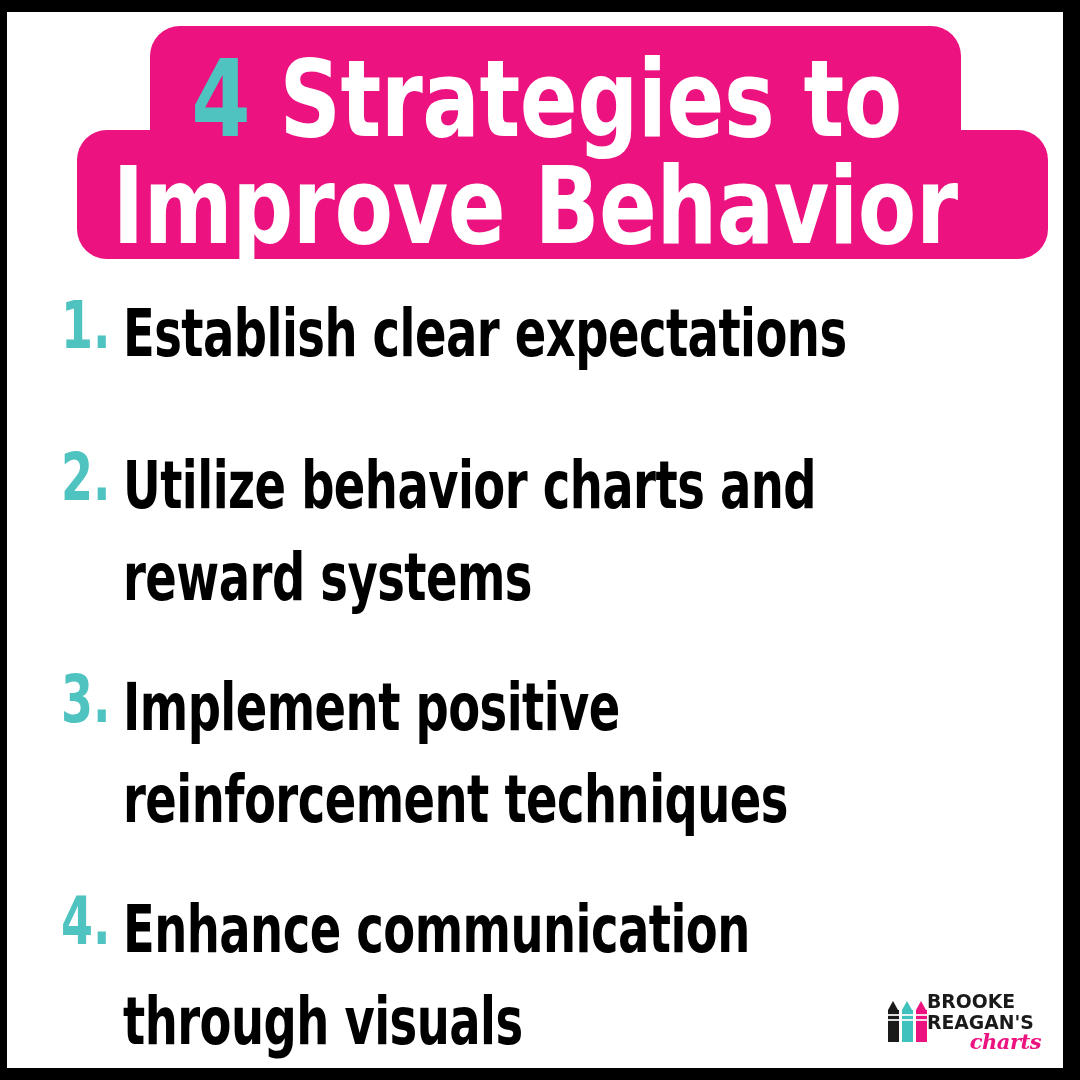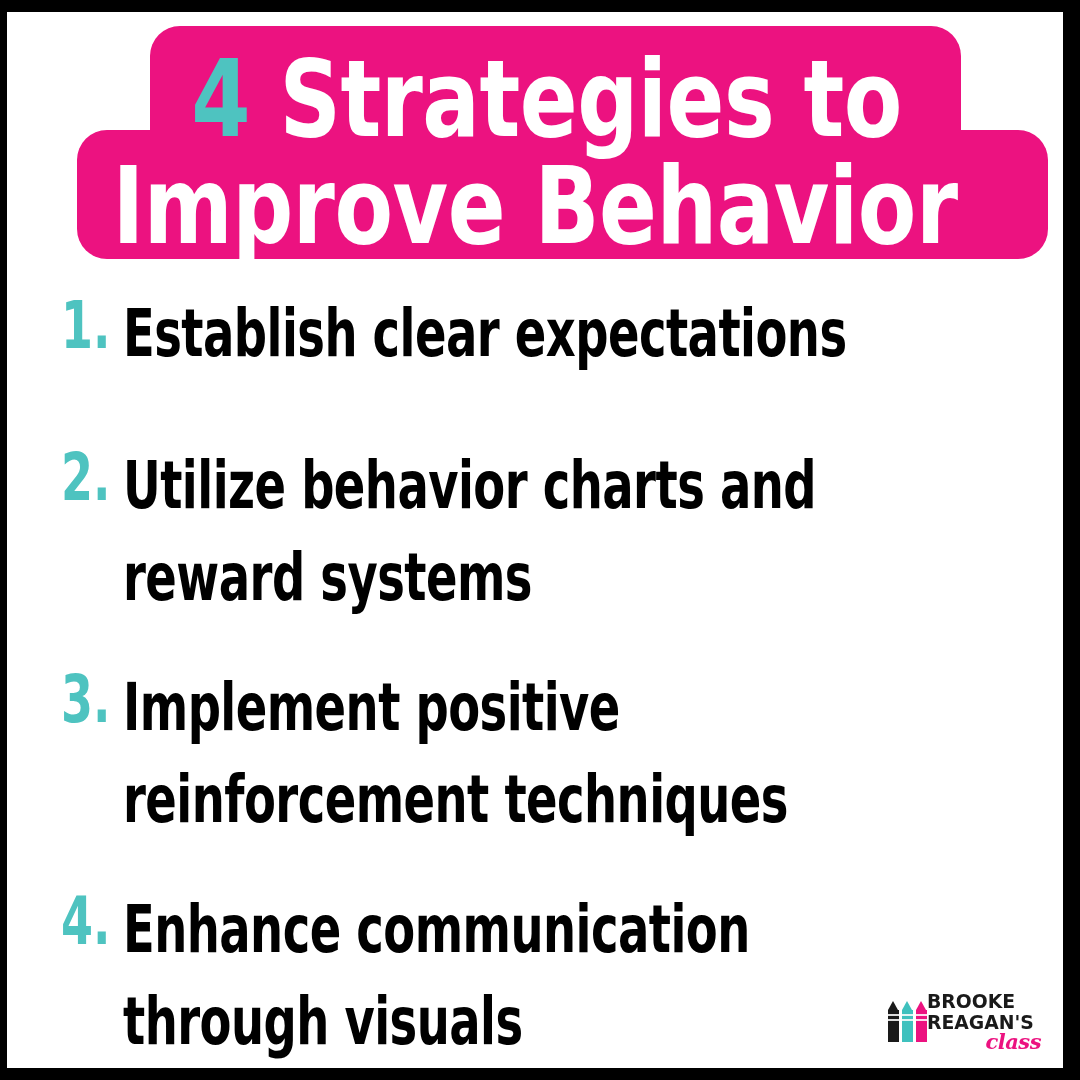--- a/index.html
+++ b/index.html
@@ -229,18 +229,18 @@
             <span class="body"></span>
         </span>
         <span class="crayon crayon-pink">
           <span class="tip"></span>
             <span class="body"></span>
         </span>
       </div>
       <div id="logo-text">
         <span class="logo-line" id="logo-line1">BROOKE</span>
         <span class="logo-line" id="logo-line2">REAGAN'S</span>
-        <span id="logo-script">class</span>
+        <span id="logo-script">charts</span>
       </div>
     </div>
 
   </div>
 </div>
 
 </body></html>

